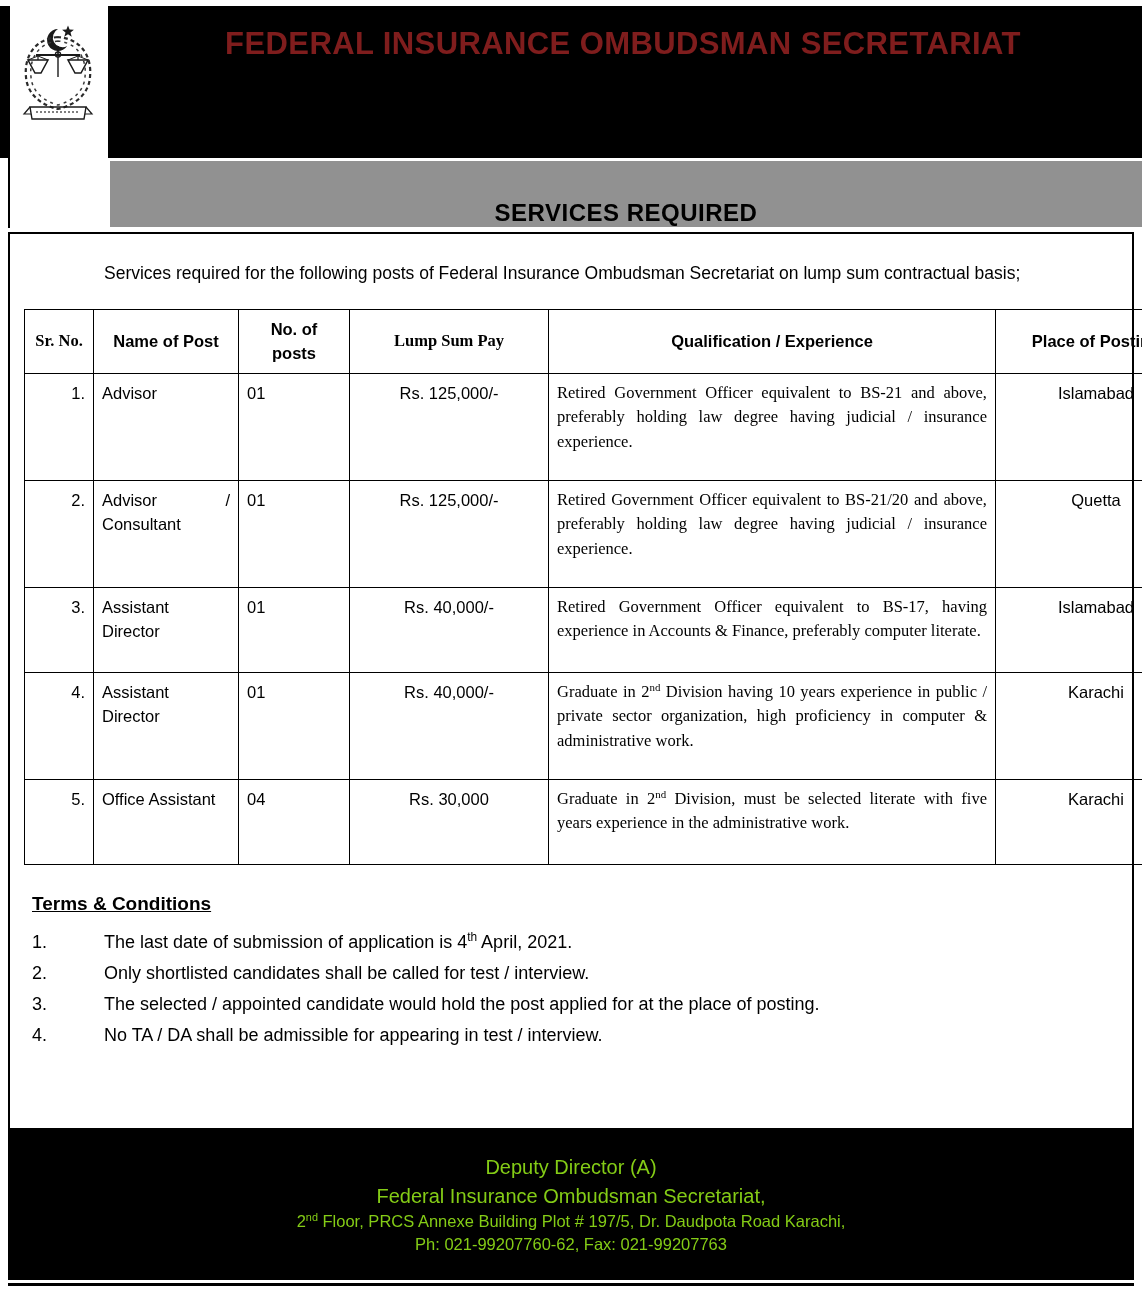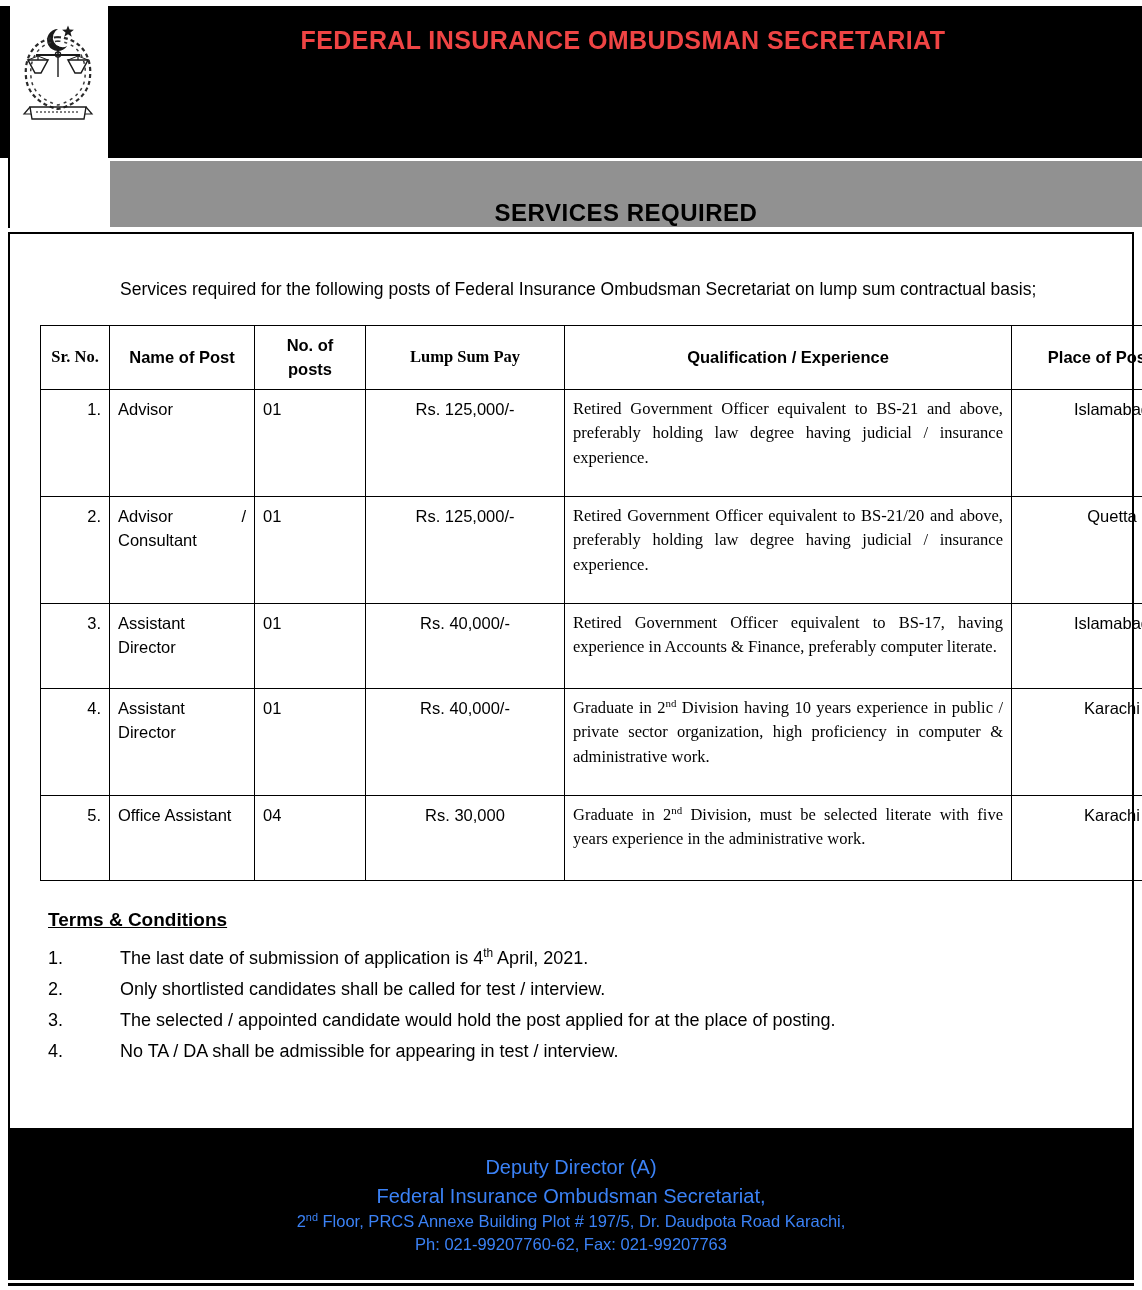--- a/index.html
+++ b/index.html
@@ -77,39 +77,39 @@
     justify-content: center;
   }
   .emblem-svg { display: block; }
 
   .org-title {
     position: absolute;
     left: 118px;
     top: 24px;
     width: 1010px;
     text-align: center;
-    color: #ef4444;
-    font-size: 25px;
+    color: #7f1d1d;
+    font-size: 31px;
     font-weight: bold;
     line-height: 1.28;
     letter-spacing: 0.4px;
   }
 
   
   .frame {
     position: absolute;
     left: 8px;
     top: 232px;
     width: 1126px;
     height: 898px;
     border: 2px solid #000;
     border-top: 2px solid #000;
     box-sizing: border-box;
     background: #ffffff;
-    padding: 16px;
+    padding: 0;
   }
 
   .intro {
     margin: 22px 22px 0 22px;
     font-size: 17.5px;
     line-height: 2.0;
     text-indent: 72px;
     text-align: left;
   }
 
@@ -181,21 +181,21 @@
   .terms-text { flex: 1 1 auto; }
 
   
   .footer {
     position: absolute;
     left: 8px;
     top: 1130px;
     width: 1126px;
     height: 150px;
     background: #000000;
-    color: #3b82f6;
+    color: #84cc16;
     box-sizing: border-box;
     display: flex;
     flex-direction: column;
     align-items: center;
     justify-content: center;
   }
   .footer-line-1 { font-size: 20px; line-height: 1.42; }
   .footer-line-2 { font-size: 20px; line-height: 1.42; }
   .footer-line-3 { font-size: 16.5px; line-height: 1.42; }
   .footer-line-4 { font-size: 16.5px; line-height: 1.42; }

